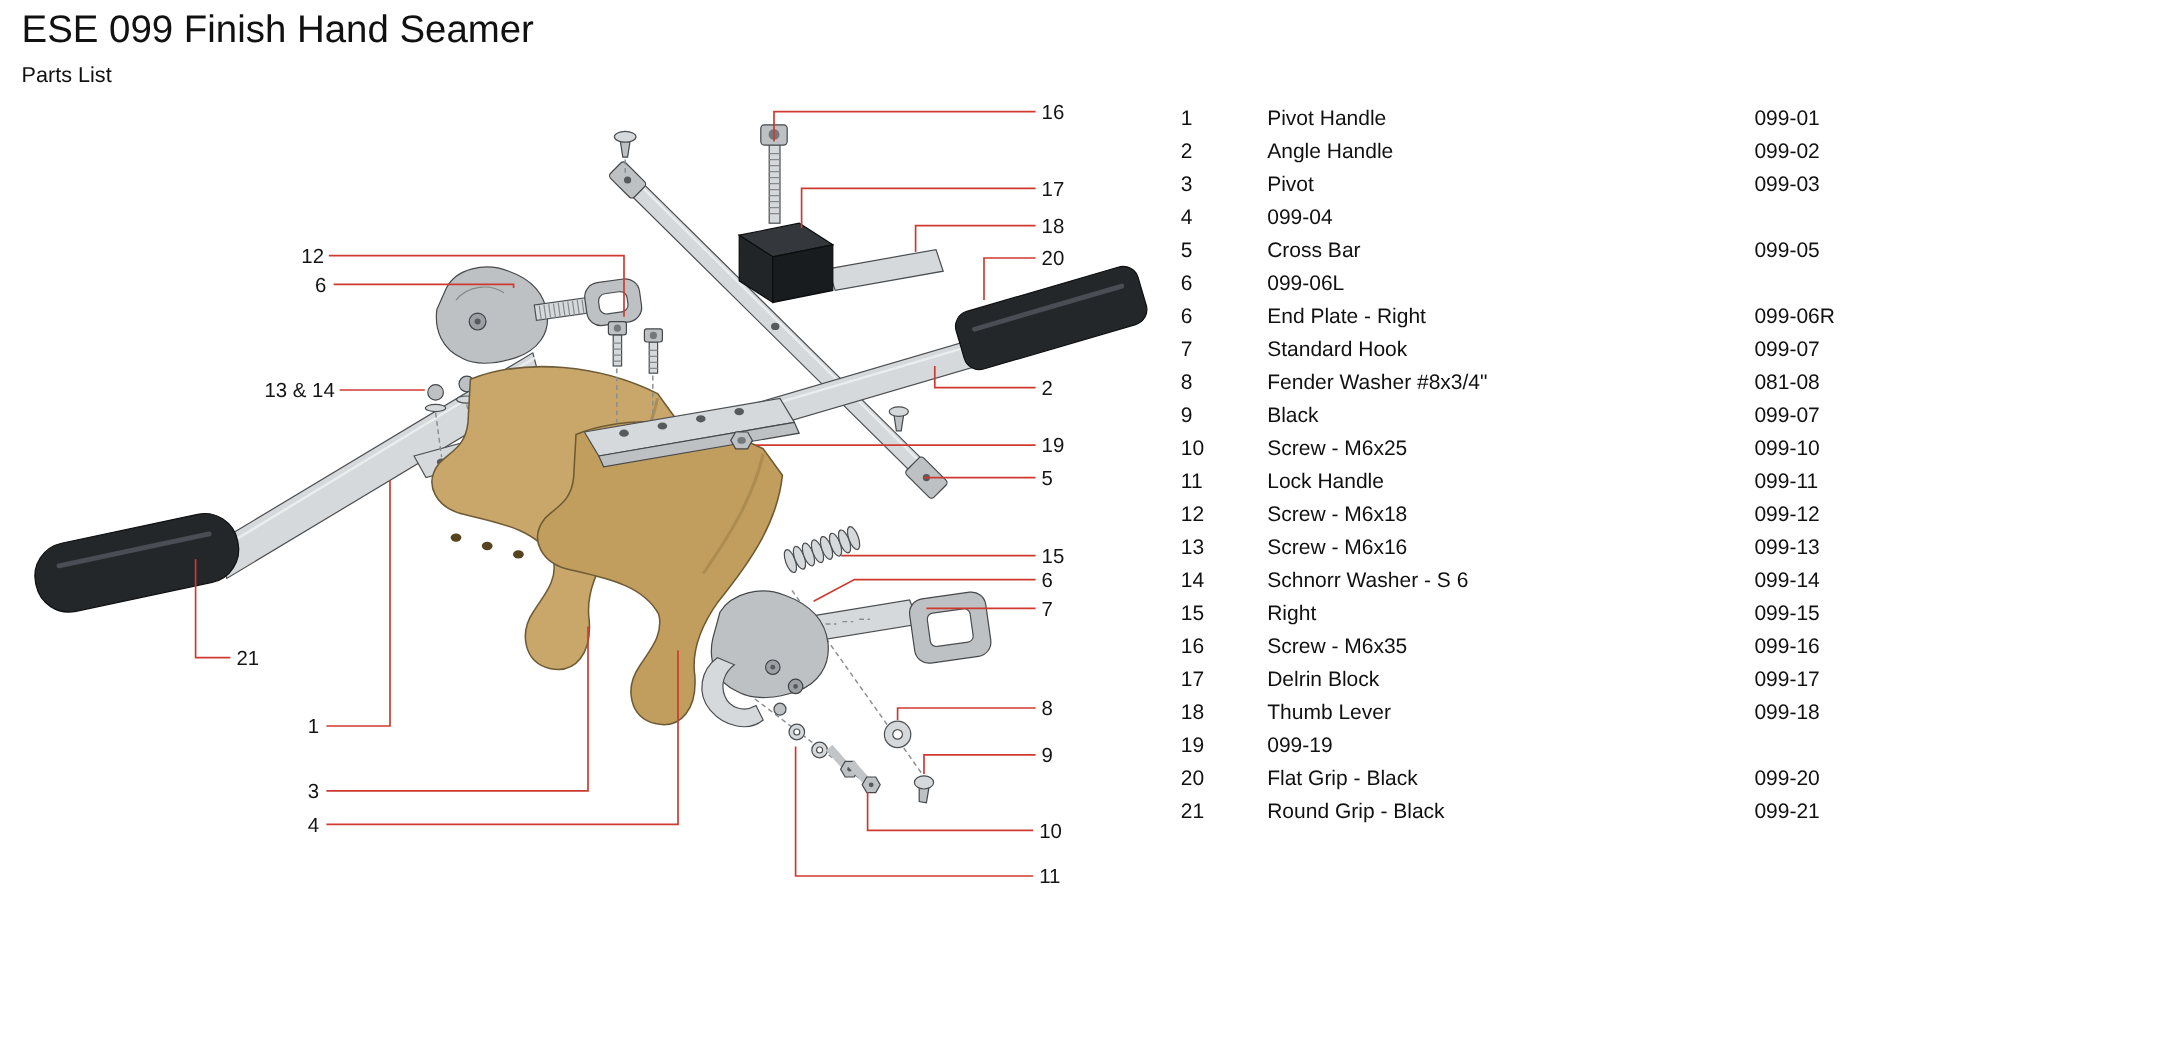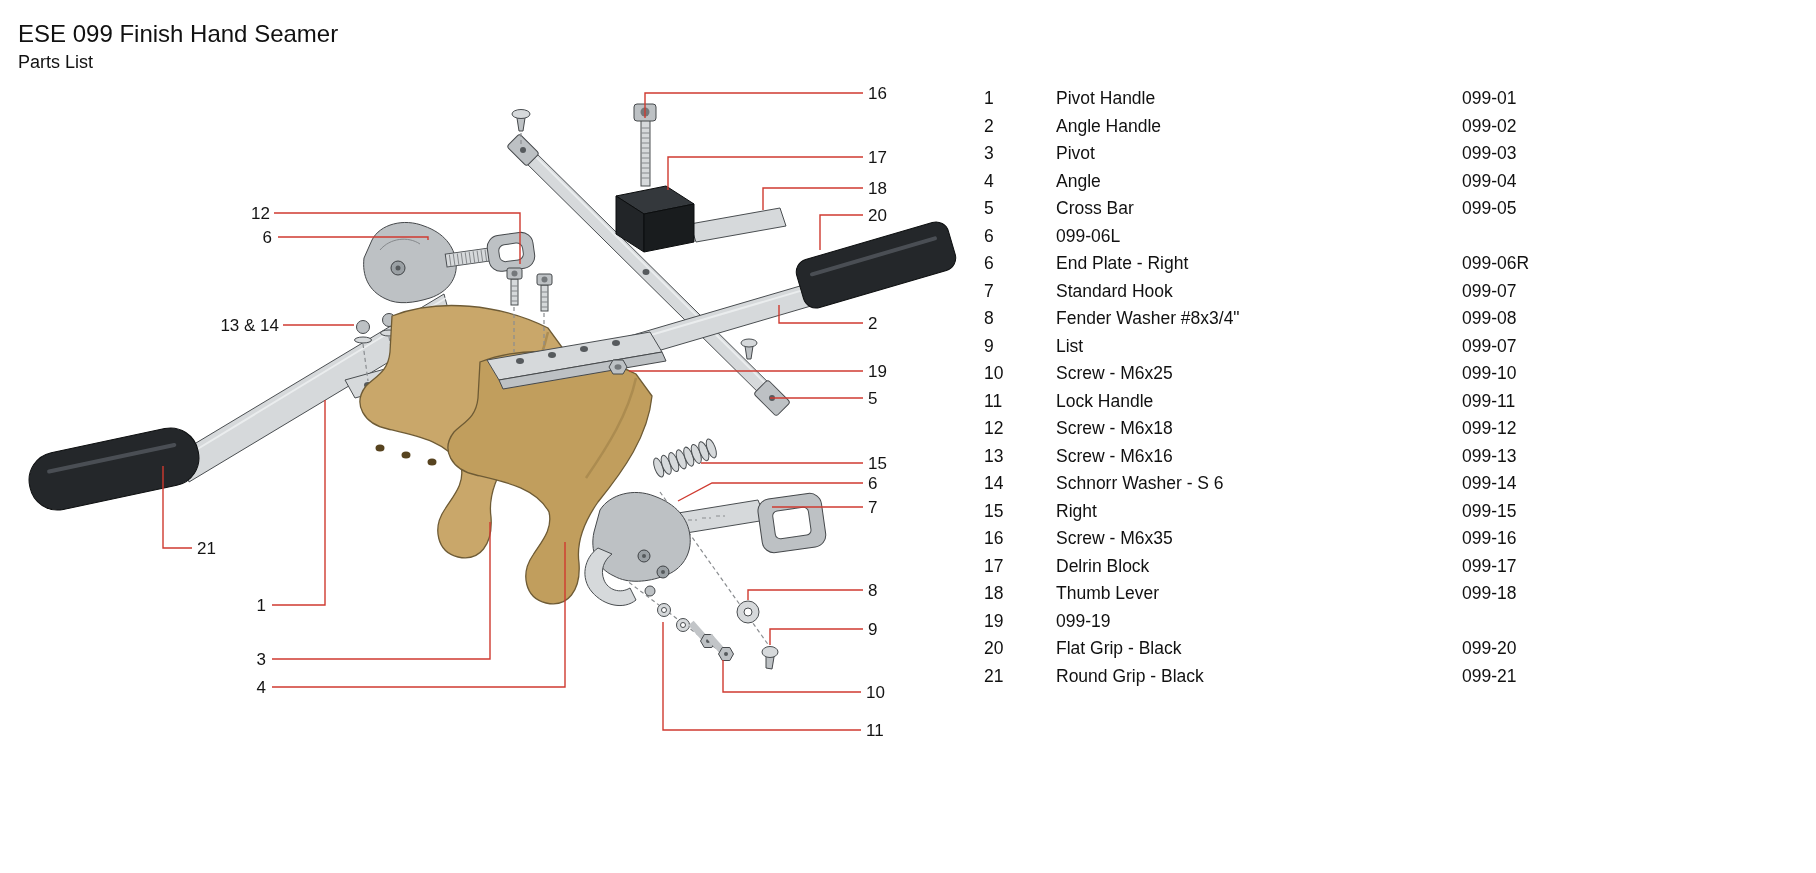--- a/index.html
+++ b/index.html
@@ -3,21 +3,21 @@
 <meta charset="utf-8">
 <style>
   :root{
     --leader:#cf3a30; --metal-light:#d6d9db; --metal-mid:#bdc1c4; --metal-dark:#9aa0a4;
     --brass:#c9a76a; --brass2:#c19e5d; --brass-dark:#a8884e; --black-part:#24272a; --ink:#111111;
   }
   *{box-sizing:border-box}
   html,body{margin:0;padding:0}
   body{width:1816px;height:873px;position:relative;background:#ffffff;overflow:hidden;
        font-family:"Liberation Sans",sans-serif;color:var(--ink)}
-  .page-title{position:absolute;left:18px;top:20px;font-size:24px;white-space:nowrap}
+  .page-title{position:absolute;left:18px;top:6px;font-size:32px;white-space:nowrap}
   .page-subtitle{position:absolute;left:18px;top:52px;font-size:18px;white-space:nowrap}
   .parts-list{position:absolute;left:984px;top:85px}
   .prow{display:grid;grid-template-columns:72px 406px auto;height:27.5px;line-height:27.5px;
         font-size:17.5px;white-space:nowrap}
   svg{position:absolute;left:0;top:0}
   
   .ml{fill:var(--metal-light);stroke:#4a4e51;stroke-width:1}
   .mm{fill:var(--metal-mid);stroke:#45484b;stroke-width:1}
   .md{fill:var(--metal-dark);stroke:#3f4245;stroke-width:1}
   .br{fill:var(--brass);stroke:#6e5b35;stroke-width:1.3}
@@ -292,21 +292,20 @@
     </div>
 
     <div class="prow">
       <span class="pnum">3</span>
       <span class="pname">Pivot</span>
       <span class="pcode">099-03</span>
     </div>
 
     <div class="prow">
       <span class="pnum">4</span>
-      <span class="pname">Angle</span>
       <span class="pcode">099-04</span>
     </div>
 
     <div class="prow">
       <span class="pnum">5</span>
       <span class="pname">Cross Bar</span>
       <span class="pcode">099-05</span>
     </div>
 
     <div class="prow">
@@ -322,26 +321,26 @@
 
     <div class="prow">
       <span class="pnum">7</span>
       <span class="pname">Standard Hook</span>
       <span class="pcode">099-07</span>
     </div>
 
     <div class="prow">
       <span class="pnum">8</span>
       <span class="pname">Fender Washer #8x3/4"</span>
-      <span class="pcode">099-08</span>
+      <span class="pcode">081-08</span>
     </div>
 
     <div class="prow">
       <span class="pnum">9</span>
-      <span class="pname">List</span>
+      <span class="pname">Black</span>
       <span class="pcode">099-07</span>
     </div>
 
     <div class="prow">
       <span class="pnum">10</span>
       <span class="pname">Screw - M6x25</span>
       <span class="pcode">099-10</span>
     </div>
 
     <div class="prow">

